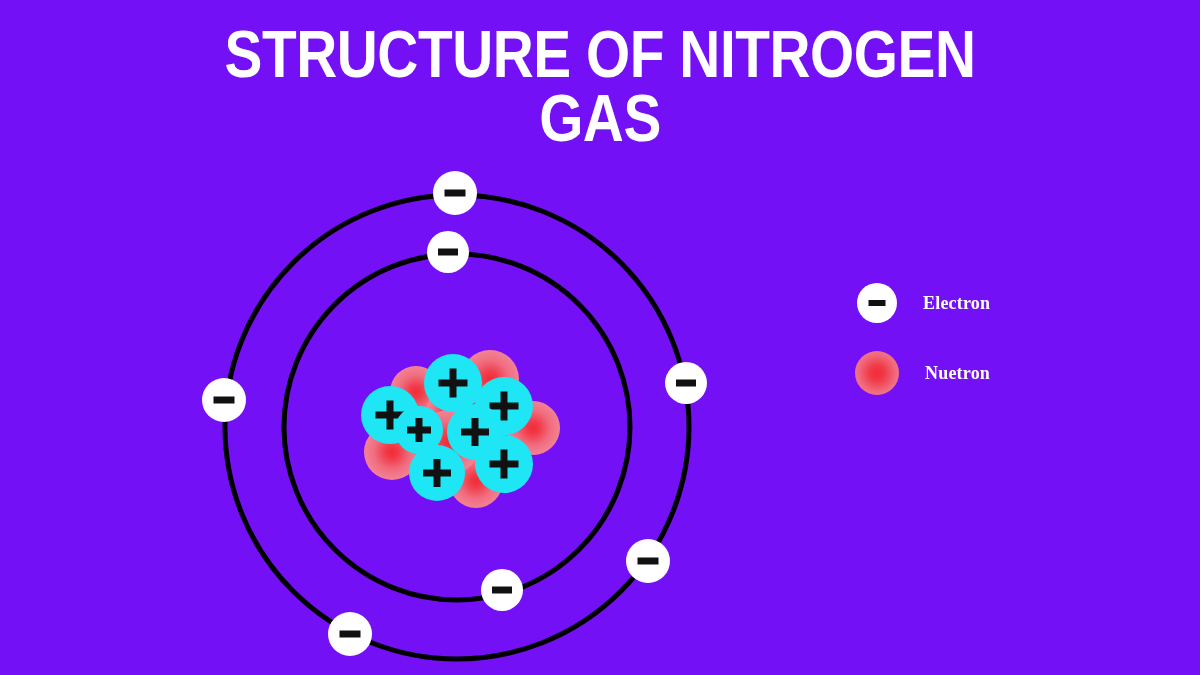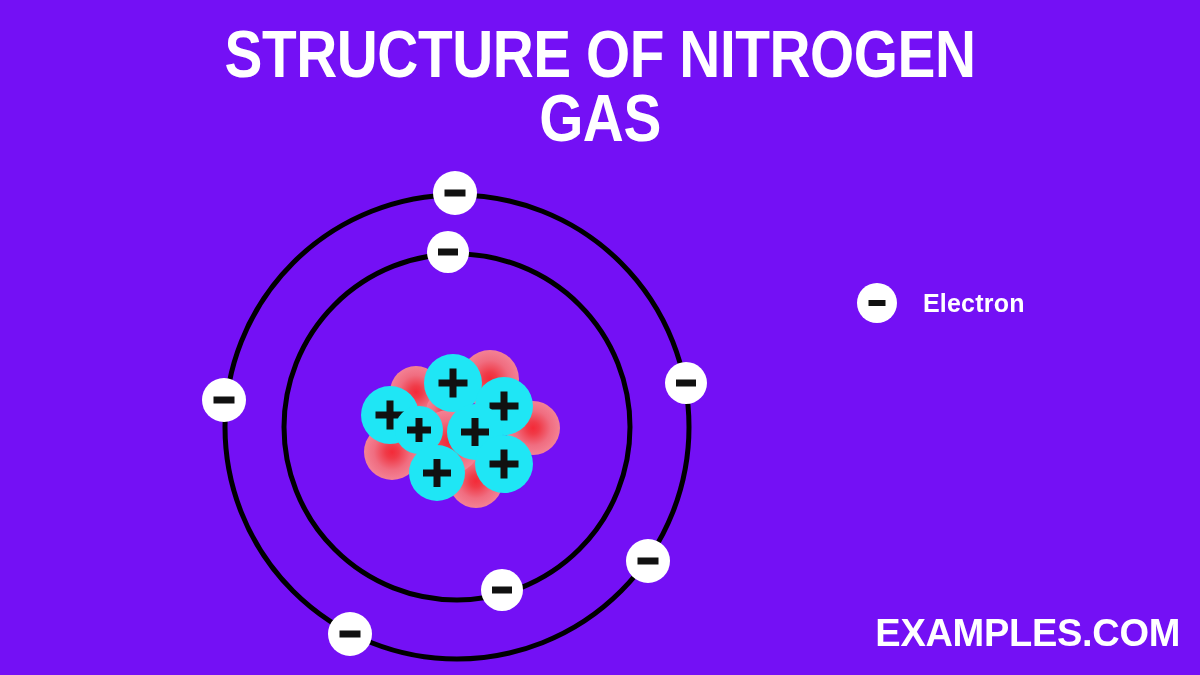--- a/index.html
+++ b/index.html
@@ -97,23 +97,23 @@
     width: 25px;
     height: 6.5px;
   }
   .sign-plus-v {
     width: 6.5px;
     height: 25px;
   }
   .legend-label {
     margin-left: 26px;
     color: #FFFFFF;
-    font-family: Liberation Sans, sans-serif;
+    font-family: Liberation Serif, serif;
     font-weight: bold;
-    font-size: 25px;
+    font-size: 18px;
     letter-spacing: 0.2px;
     white-space: nowrap;
   }
 
   
   #watermark {
     position: absolute;
     right: 44px;
     bottom: 20px;
     color: #FFFFFF;
@@ -231,18 +231,21 @@
   <div id="legend">
 
     <div class="legend-row">
       <span class="legend-swatch sw-electron">
         <span class="sign sign-minus"></span>
       </span>
       <span class="legend-label">Electron</span>
     </div>
 
 
+    <div class="legend-row">
+      <span class="legend-swatch sw-neutron"></span>
+      <span class="legend-label">Nuetron</span>
+    </div>
 
   </div>
 
-  <div id="watermark">EXAMPLES.COM</div>
 
 </div>
 
 </body></html>

